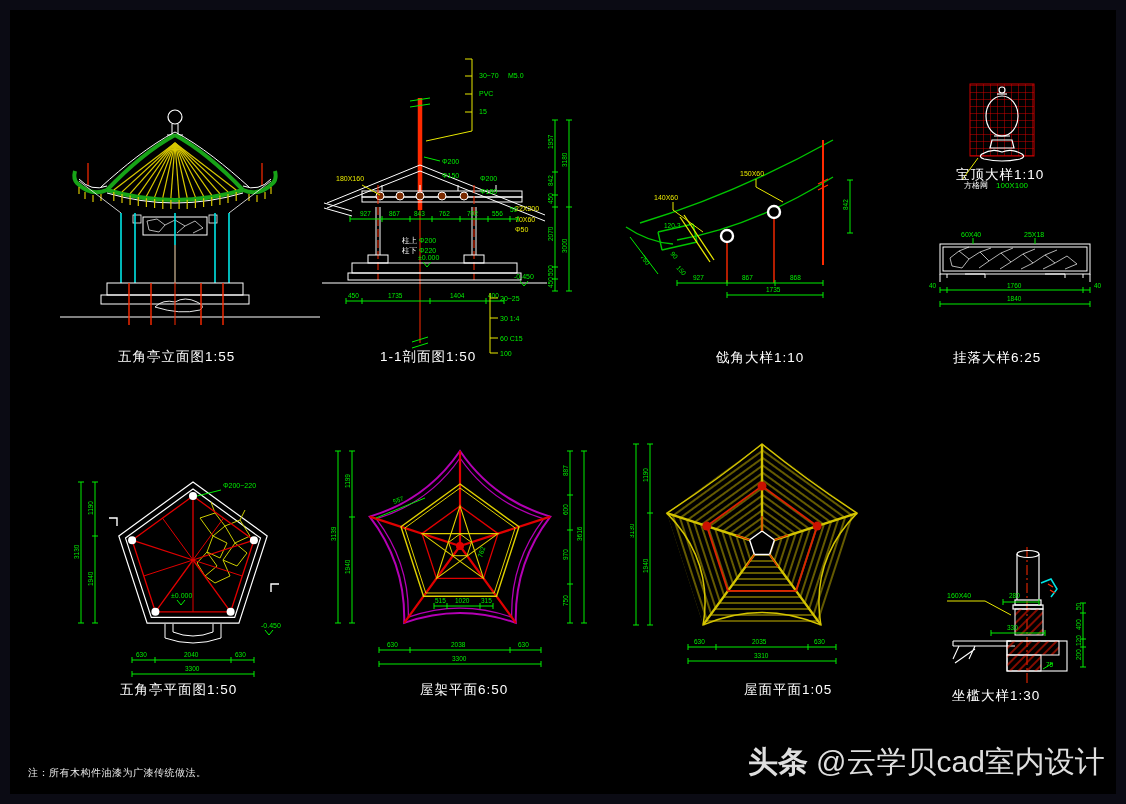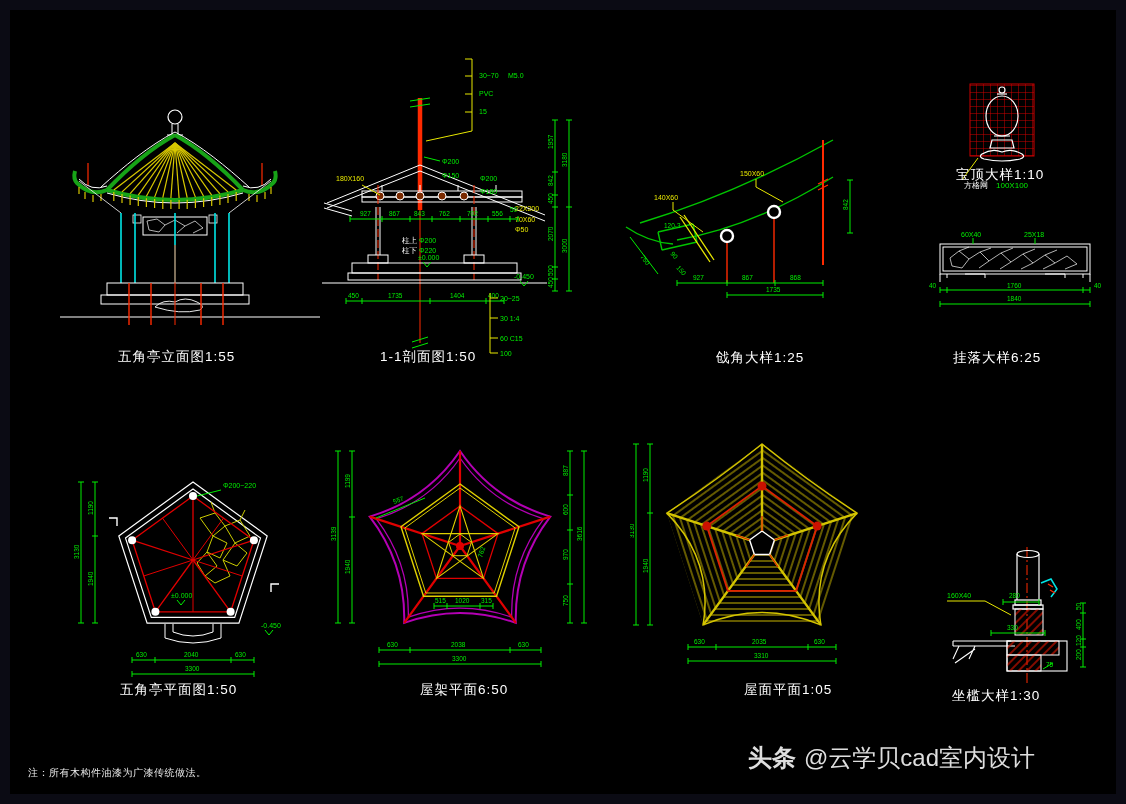--- a/index.html
+++ b/index.html
@@ -2,21 +2,21 @@
 <html><head>
 <meta charset="utf-8">
 <style>
   html,body{margin:0;padding:0;background:#000;}
   .stage{position:relative;width:1126px;height:804px;background:#000;overflow:hidden;
          font-family:"Liberation Sans",sans-serif;}
   .frame{position:absolute;inset:0;border:10px solid #0b0b14;pointer-events:none;z-index:9;}
   .view{position:absolute;}
   .title{position:absolute;color:#fff;font-size:13.5px;letter-spacing:1px;z-index:5;white-space:nowrap;}
   .note{position:absolute;left:28px;top:766px;color:#e8e8e8;font-size:10px;letter-spacing:.5px;}
-  .wm{position:absolute;left:748px;top:742px;color:#dedede;font-size:24px;white-space:nowrap;}
+  .wm{position:absolute;left:748px;top:742px;color:#dedede;font-size:30px;white-space:nowrap;}
   .wm .b{font-weight:800;margin-right:8px;}
   svg text{font-family:"Liberation Sans",sans-serif;}
   .dg{fill:#00ee00;font-size:7px;}
   .ds{fill:#00ee00;font-size:6.5px;}
   .dy{fill:#e8e800;font-size:7px;}
   .dw{fill:#ffffff;font-size:7.5px;}
   .gl{stroke:#00ee00;stroke-width:1;fill:none;}
   .yl{stroke:#e8e800;stroke-width:1;fill:none;}
   .wl{stroke:#ffffff;fill:none;}
   .rl{stroke:#ff2a00;fill:none;}
@@ -524,21 +524,21 @@
     <path d="M135,58 l6,0 M135,68 l6,0 M135,94 l6,0 M135,102 l6,0 M135,122 l6,0" class="gl"></path>
     <text transform="rotate(-90 136 65)" x="136" y="65" class="ds">50</text>
     <text transform="rotate(-90 136 85)" x="136" y="85" class="ds">400</text>
     <text transform="rotate(-90 136 101)" x="136" y="101" class="ds">120</text>
     <text transform="rotate(-90 136 115)" x="136" y="115" class="ds">200</text>
   </g>
 </svg>
 
 <div class="title" style="left:118px;top:348px">五角亭立面图1:55</div>
 <div class="title" style="left:380px;top:348px">1-1剖面图1:50</div>
-<div class="title" style="left:716px;top:349px">戗角大样1:25</div>
+<div class="title" style="left:716px;top:349px">戗角大样1:10</div>
 <div class="title" style="left:953px;top:349px">挂落大样6:25</div>
 <div class="title" style="left:956px;top:166px">宝顶大样1:10</div>
 <div class="title" style="left:120px;top:681px">五角亭平面图1:50</div>
 <div class="title" style="left:420px;top:681px">屋架平面6:50</div>
 <div class="title" style="left:744px;top:681px">屋面平面1:05</div>
 <div class="title" style="left:952px;top:687px">坐槛大样1:30</div>
 
 <div class="note">注：所有木构件油漆为广漆传统做法。</div>
 
 <div class="wm">

